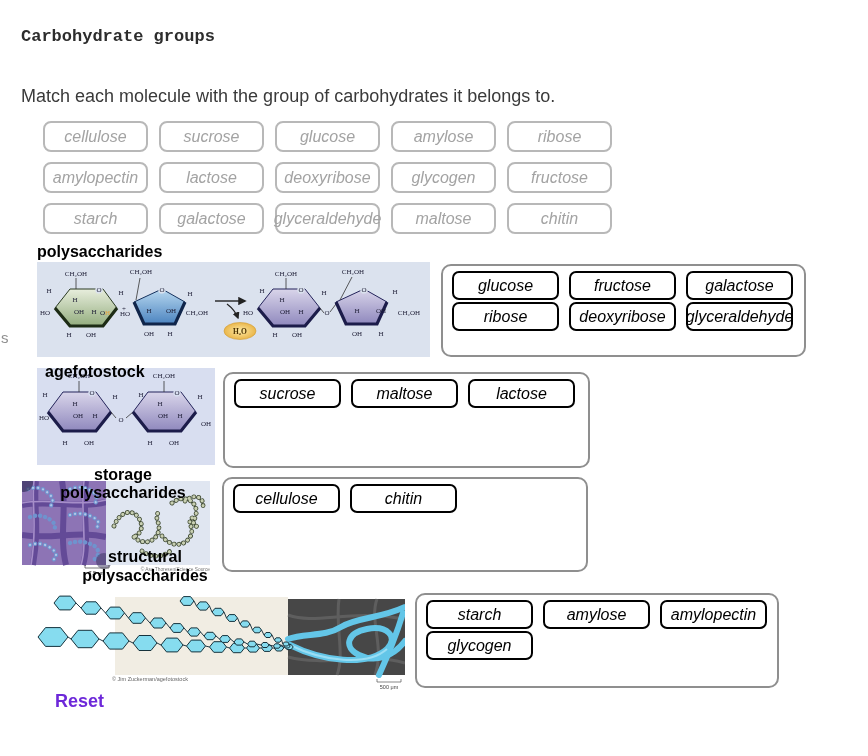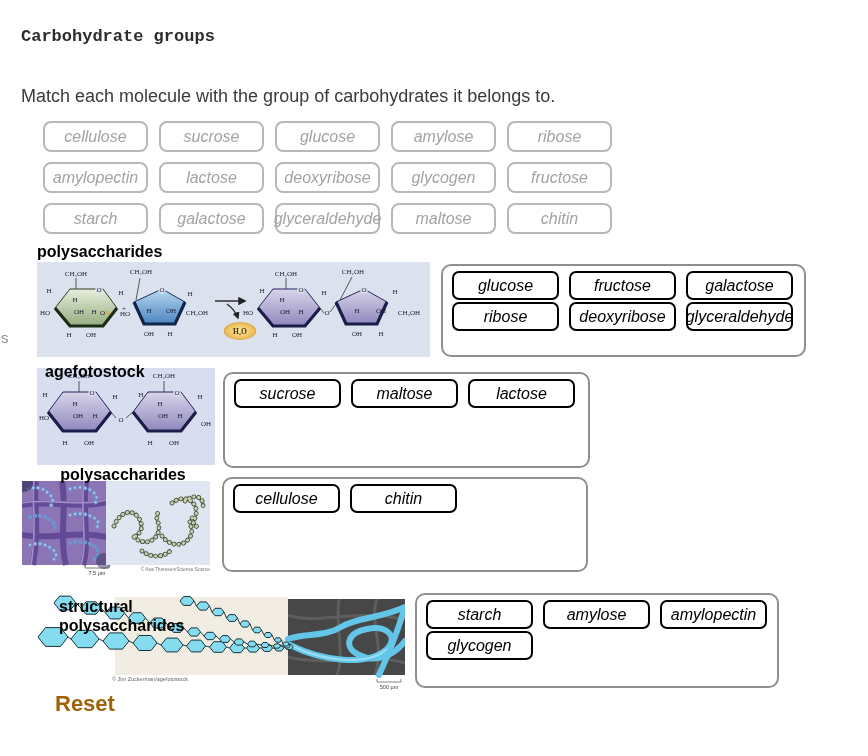--- a/index.html
+++ b/index.html
@@ -14,37 +14,37 @@
              grid-template-columns:repeat(5,105px);column-gap:11px;row-gap:10px;}
   .chip{display:flex;align-items:center;justify-content:center;box-sizing:border-box;
         white-space:nowrap;background:#fff;font-size:16px;font-style:italic;}
   .bank-chip{width:105px;height:31px;border:2px solid #b8b8b8;border-radius:8px;color:#a3a3a3;}
   .placed-chip{width:107px;height:29px;border:2px solid #000;border-radius:7px;color:#000;}
 
   .group-label{position:absolute;z-index:3;font-size:16px;font-weight:bold;color:#000;}
   .label-mono{left:37px;top:243px;}
   .label-di{left:45px;top:363px;}
   .label-storage{left:37px;top:466px;width:172px;text-align:center;line-height:18px;}
-  .label-structural{left:59px;top:597px;width:172px;line-height:19px;}
+  .label-structural{left:59px;top:547px;width:172px;text-align:center;line-height:19px;}
 
   .diagram{position:absolute;z-index:1;}
   .img-mono{left:37px;top:262px;}
   .img-di{left:37px;top:368px;}
   .img-storage{left:22px;top:481px;}
   .img-structural{left:37px;top:595px;}
 
   .dropzone{position:absolute;z-index:2;box-sizing:border-box;background:#fff;
             border:2px solid #8f8f8f;border-radius:10px;padding:5px 9px;
             display:flex;flex-wrap:wrap;gap:2px 10px;align-content:flex-start;}
   .zone-mono{left:441px;top:264px;width:365px;height:93px;}
   .zone-di{left:223px;top:372px;width:367px;height:96px;}
   .zone-storage{left:222px;top:477px;width:366px;height:95px;}
   .zone-structural{left:415px;top:593px;width:364px;height:95px;}
 
-  .reset-button{position:absolute;left:55px;top:691px;font-size:22px;font-weight:bold;color:#a16207;cursor:pointer;}
+  .reset-button{position:absolute;left:55px;top:691px;font-size:18px;font-weight:bold;color:#6d28d9;cursor:pointer;}
 
   .chem{font-family:"Liberation Serif",serif;font-size:7px;fill:#1b1b33;}
   .chem-b{font-family:"Liberation Serif",serif;font-size:7.5px;font-weight:bold;fill:#4a3000;}
   .cap{font-family:"Liberation Sans",sans-serif;}
 </style>
 </head>
 <body>
 
 <div class="page">
 
@@ -66,20 +66,21 @@
       <div class="chip bank-chip">starch</div>
       <div class="chip bank-chip">galactose</div>
       <div class="chip bank-chip">glyceraldehyde</div>
       <div class="chip bank-chip">maltose</div>
       <div class="chip bank-chip">chitin</div>
     </div>
 
   <div class="group-label label-mono">polysaccharides</div>
   <div class="group-label label-di">agefotostock</div>
   <div class="group-label label-storage">
+    <div>storage</div>
     <div>polysaccharides</div>
   </div>
   <div class="group-label label-structural">
     <div>structural</div>
     <div>polysaccharides</div>
   </div>
 
   <svg class="diagram img-mono" width="393" height="95" viewBox="0 0 393 95">
     <defs>
       <linearGradient id="gG" x1="0" y1="0" x2="0" y2="1">

